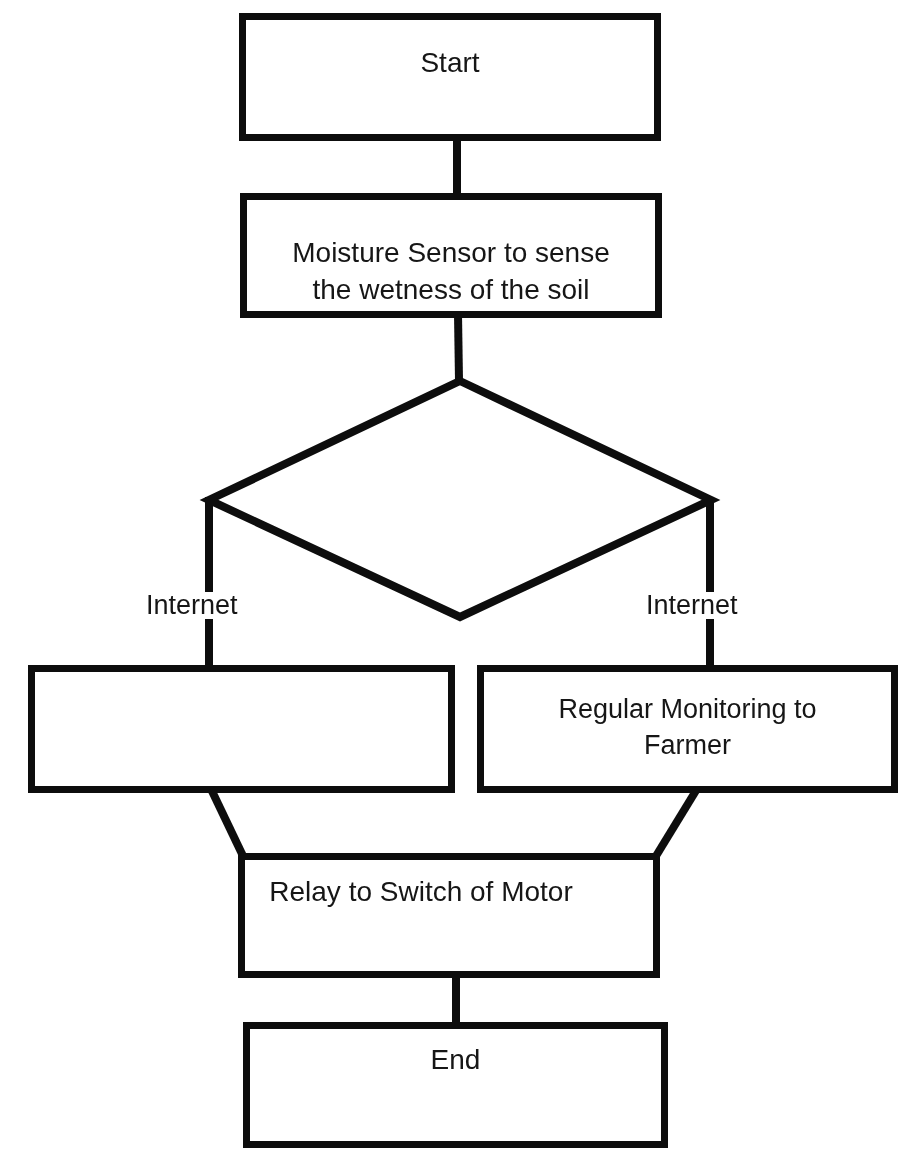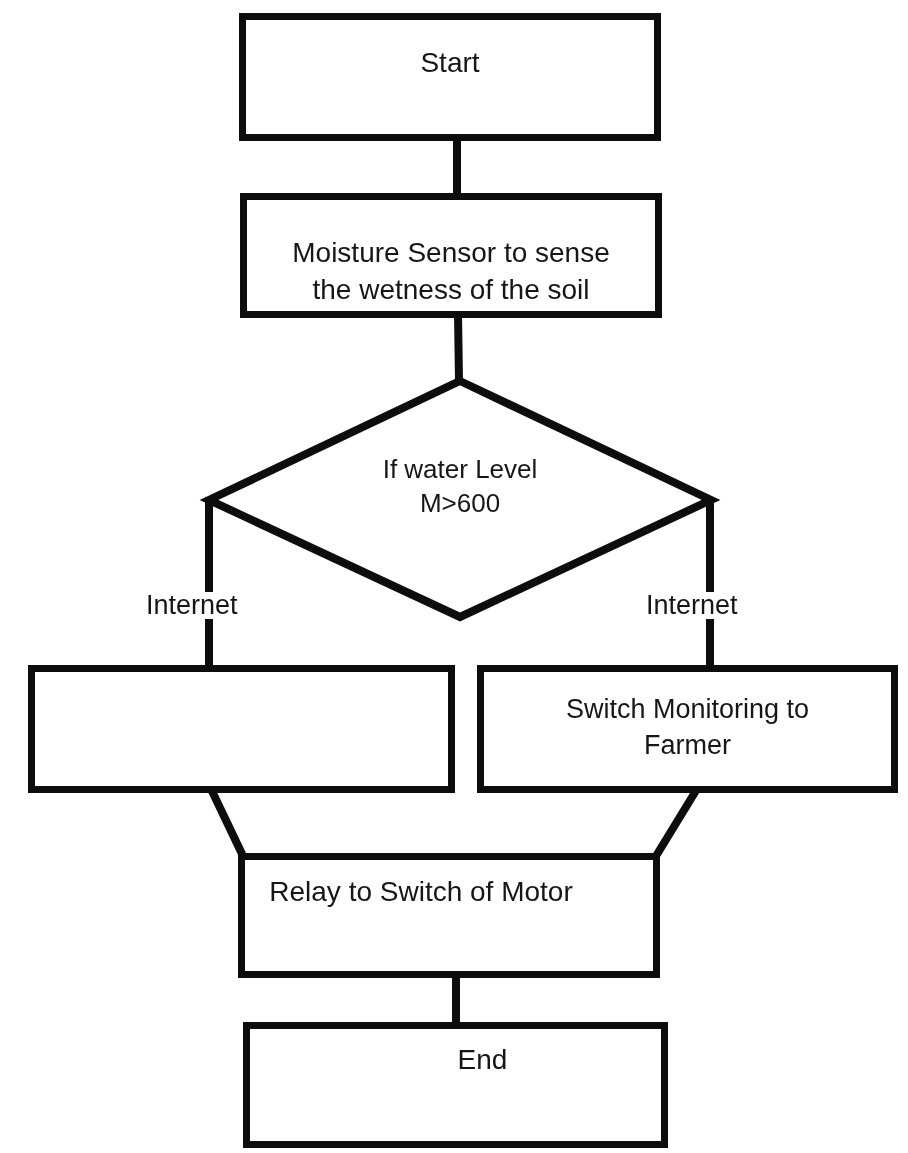--- a/index.html
+++ b/index.html
@@ -49,21 +49,21 @@
     padding: 0 6px;
     white-space: nowrap;
   }
   
   #label-start      { left: 239px; top: 13px;   width: 422px; height: 60px;  font-size: 28px; margin-top: 20px; }
   #label-moisture   { left: 240px; top: 216px;  width: 422px; height: 112px; font-size: 28px; }
   #label-decision   { left: 280px; top: 440px;  width: 360px; height: 92px;  font-size: 26px; }
   #label-pump       { left: 28px;  top: 676px;  width: 427px; height: 104px; font-size: 27px; }
   #label-monitor    { left: 477px; top: 676px;  width: 421px; height: 104px; font-size: 27px; }
   #label-relay      { left: 238px; top: 862px;  width: 366px; height: 60px;  font-size: 28px; text-align: right; }
-  #label-end        { left: 243px; top: 1030px; width: 425px; height: 60px;  font-size: 28px; margin-left: 27px; }
+  #label-end        { left: 243px; top: 1030px; width: 425px; height: 60px;  font-size: 28px; }
   
   #edge-label-left  { left: 140px; top: 592px; width: 138px; }
   #edge-label-right { left: 640px; top: 592px; width: 138px; }
 </style>
 </head>
 <body>
 
 <div id="flow-root">
 
   <svg id="flow-svg" viewBox="0 0 908 1153">
@@ -97,25 +97,23 @@
 
       <rect x="246.5" y="1025.5" width="418" height="119"></rect>
     </g>
   </svg>
 
   <div class="node-label" id="label-start">Start</div>
 
   <div class="node-label" id="label-moisture">Moisture Sensor to sense
 the wetness of the soil</div>
 
-  <div class="node-label" id="label-decision">If water Level
-M&gt;600</div>
 
 
-  <div class="node-label" id="label-monitor">Switch Monitoring to
+  <div class="node-label" id="label-monitor">Regular Monitoring to
 Farmer</div>
 
   <div class="node-label" id="label-relay">Relay to Switch of Motor</div>
 
   <div class="node-label" id="label-end">End</div>
 
   <div class="edge-label" id="edge-label-left">Internet</div>
 
   <div class="edge-label" id="edge-label-right">Internet</div>
 

